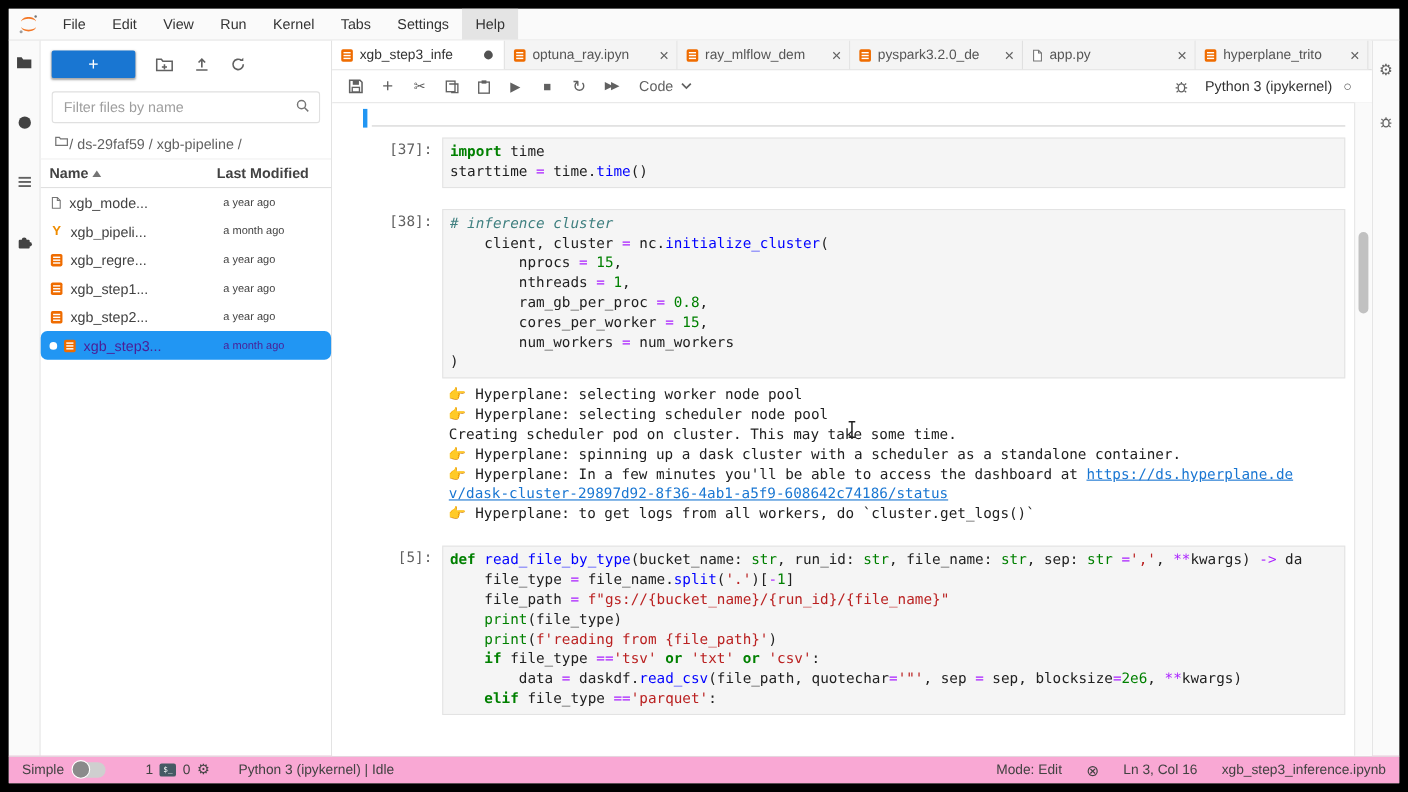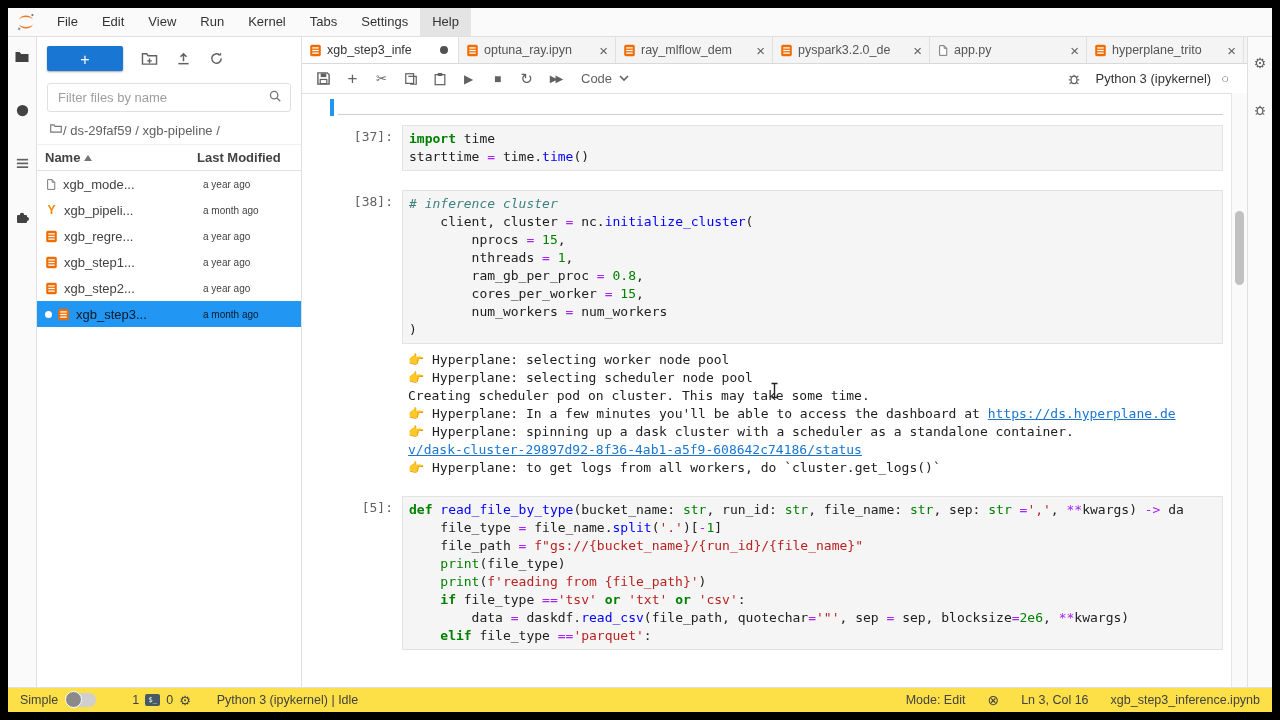--- a/index.html
+++ b/index.html
@@ -38,21 +38,21 @@
   .fb-crumb{display:flex;align-items:center;padding:8px 10px 6px 12px;color:#616161;}
   .fb-head{display:flex;align-items:center;border-bottom:1px solid #e0e0e0;border-top:1px solid #f0f0f0;
            padding:5px 8px;color:#424242;font-weight:bold;}
   .fb-head .h-name{flex:1;display:flex;align-items:center;gap:4px;}
   .sort-tri{width:0;height:0;border-left:4px solid transparent;border-right:4px solid transparent;
             border-bottom:6px solid #757575;display:inline-block;}
   .fb-head .h-mod{width:96px;}
   .fb-row{display:flex;align-items:center;height:26px;padding:0 8px;gap:6px;color:#424242;}
   .fb-row .r-name{flex:1;white-space:nowrap;overflow:hidden;}
   .fb-row .r-mod{width:90px;flex:none;font-size:10px;}
-  .fb-row.selected{background:#2196f3;color:#0f172a;}
+  .fb-row.selected{background:#2196f3;color:#4c1d95;border-radius:6px;}
   .row-dot{width:7px;height:7px;border-radius:50%;background:#fff;flex:none;margin-right:-1px;}
   .yico{color:#ef8c00;font-weight:bold;font-size:12px;width:13px;display:inline-block;text-align:center;}
   .ficon{display:flex;align-items:center;flex:none;}
 
   
   .main{flex:1;display:flex;flex-direction:column;min-width:0;position:relative;background:#fff;}
   .tabbar{height:26px;flex:none;background:#f4f4f4;display:flex;border-bottom:1px solid #d9d9d9;}
   .tab{width:157px;flex:none;display:flex;align-items:center;gap:5px;padding:0 7px;
        font-size:12.5px;color:#555;background:#f4f4f4;border-right:1px solid #e0e0e0;box-sizing:border-box;}
   .tab.active{background:#fff;color:#333;}
@@ -91,21 +91,21 @@
   .tok-nu{color:#008000;}
   .tok-op{color:#aa22ff;}
   .tok-cm{color:#408080;font-style:italic;}
   .tok-lk{color:#1976d2;text-decoration:underline;}
 
   .nb-scroll{position:absolute;right:0;top:56px;bottom:0;width:15px;background:#fafafa;
              border-left:1px solid #e6e6e6;}
   .nb-thumb{position:absolute;left:3px;right:3px;top:118px;height:74px;background:#c1c1c1;border-radius:5px;}
 
   
-  .statusbar{height:24px;flex:none;background:#fde047;border-top:1px solid #e0e0e0;
+  .statusbar{height:24px;flex:none;background:#f9a8d4;border-top:1px solid #e0e0e0;
              display:flex;align-items:center;font-size:12.5px;color:#424242;padding:0 12px;}
   .toggle{width:30px;height:14px;border-radius:7px;background:#cfcfcf;position:relative;
           display:inline-block;margin:0 8px;}
   .toggle .knob{position:absolute;left:-1px;top:-2px;width:17px;height:17px;border-radius:50%;
                 background:#8a8a8a;border:1px solid #fff;box-sizing:border-box;}
   .sess{display:flex;align-items:center;gap:6px;margin-left:28px;}
   .termico{width:15px;height:12px;background:#455a64;border-radius:2px;color:#fff;font-size:7px;
            line-height:12px;text-align:center;font-family:"DejaVu Sans Mono",monospace;}
   .sb-kernel{margin-left:26px;}
   .sb-right{margin-left:auto;display:flex;align-items:center;gap:22px;}
@@ -432,22 +432,22 @@
                     <div class="line"><span class="tok-tx">        ram_gb_per_proc </span><span class="tok-op">=</span><span class="tok-tx"> </span><span class="tok-nu">0.8</span><span class="tok-tx">,</span></div>
                     <div class="line"><span class="tok-tx">        cores_per_worker </span><span class="tok-op">=</span><span class="tok-tx"> </span><span class="tok-nu">15</span><span class="tok-tx">,</span></div>
                     <div class="line"><span class="tok-tx">        num_workers </span><span class="tok-op">=</span><span class="tok-tx"> num_workers</span></div>
                     <div class="line"><span class="tok-tx">)</span></div>
                   </div>
                 </div>
                 <div class="out">
                   <div class="line"><span class="tok-tx">👉 Hyperplane: selecting worker node pool</span></div>
                   <div class="line"><span class="tok-tx">👉 Hyperplane: selecting scheduler node pool</span></div>
                   <div class="line"><span class="tok-tx">Creating scheduler pod on cluster. This may take some time.</span></div>
+                  <div class="line"><span class="tok-tx">👉 Hyperplane: spinning up a dask cluster with a scheduler as a standalone container.</span></div>
                   <div class="line"><span class="tok-tx">👉 Hyperplane: In a few minutes you'll be able to access the dashboard at </span><span class="tok-lk">https://ds.hyperplane.de</span></div>
-                  <div class="line"><span class="tok-tx">👉 Hyperplane: spinning up a dask cluster with a scheduler as a standalone container.</span></div>
                   <div class="line"><span class="tok-lk">v/dask-cluster-29897d92-8f36-4ab1-a5f9-608642c74186/status</span></div>
                   <div class="line"><span class="tok-tx">👉 Hyperplane: to get logs from all workers, do `cluster.get_logs()`</span></div>
                 </div>
               </div>
               <div class="cellblock">
                 <div class="cellrow">
                   <div class="prompt">[5]:</div>
                   <div class="editor">
                     <div class="line"><span class="tok-kw">def</span><span class="tok-tx"> </span><span class="tok-fn">read_file_by_type</span><span class="tok-tx">(bucket_name: </span><span class="tok-bi">str</span><span class="tok-tx">, run_id: </span><span class="tok-bi">str</span><span class="tok-tx">, file_name: </span><span class="tok-bi">str</span><span class="tok-tx">, sep: </span><span class="tok-bi">str</span><span class="tok-tx"> </span><span class="tok-op">=</span><span class="tok-st">','</span><span class="tok-tx">, </span><span class="tok-op">**</span><span class="tok-tx">kwargs) </span><span class="tok-op">-&gt;</span><span class="tok-tx"> da</span></div>
                     <div class="line"><span class="tok-tx">    file_type </span><span class="tok-op">=</span><span class="tok-tx"> file_name.</span><span class="tok-fn">split</span><span class="tok-tx">(</span><span class="tok-st">'.'</span><span class="tok-tx">)[</span><span class="tok-op">-</span><span class="tok-nu">1</span><span class="tok-tx">]</span></div>

